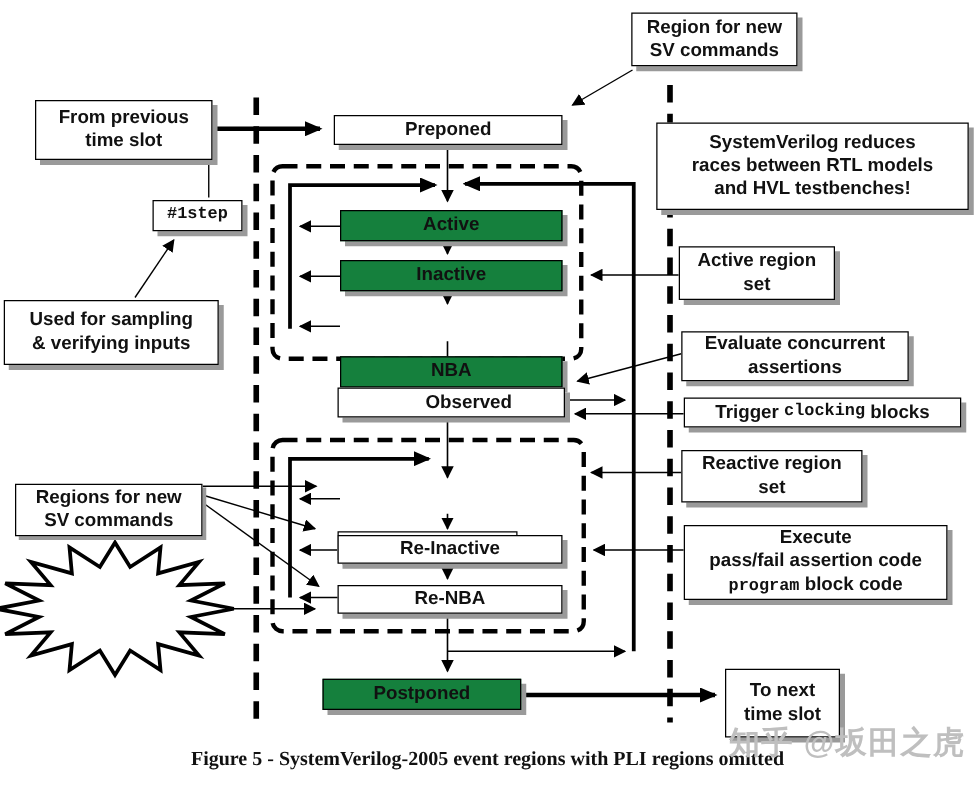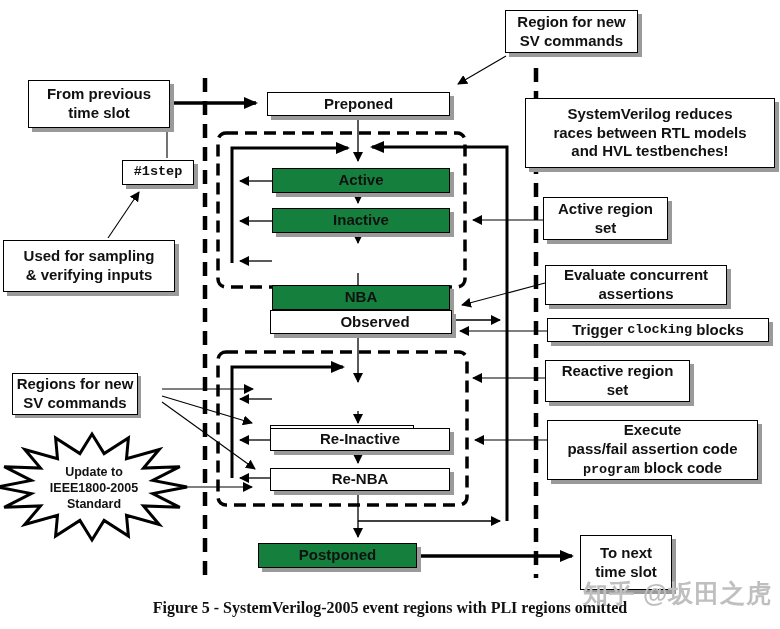--- a/index.html
+++ b/index.html
@@ -104,25 +104,22 @@
   <div class="box" style="left:270px;top:408px;width:144px;height:23px;margin-top:17px;">Reactive</div>
   <div class="box" style="left:270px;top:428px;width:180px;height:23px;">Re-Inactive</div>
   <div class="box" style="left:270px;top:468px;width:180px;height:23px;">Re-NBA</div>
   <div class="box gray" style="left:258px;top:543px;width:159px;height:25px;">Postponed</div>
 
   <div class="box" style="left:28px;top:80px;width:142px;height:48px;">From previous
 time slot</div>
   <div class="box mono" style="left:122px;top:160px;width:72px;height:25px;">#1step</div>
   <div class="box" style="left:3px;top:240px;width:172px;height:52px;">Used for sampling
 &amp; verifying inputs</div>
-  <div class="box noshadow" style="left:12px;top:373px;width:126px;height:42px;box-shadow:3px 3px 0 #9a9a9a;">Regions for new
+  <div class="box noshadow" style="left:12px;top:387px;width:150px;height:42px;box-shadow:3px 3px 0 #9a9a9a;">Regions for new
 SV commands</div>
-  <div class="startext" style="left:30px;top:460px;width:128px;height:56px;">Update to
-IEEE1800-2005
-Standard</div>
 
   <div class="box" style="left:505px;top:10px;width:133px;height:43px;">Region for new
 SV commands</div>
   <div class="box" style="left:525px;top:98px;width:250px;height:70px;">SystemVerilog reduces
 races between RTL models
 and HVL testbenches!</div>
   <div class="box" style="left:543px;top:197px;width:125px;height:43px;">Active region
 set</div>
   <div class="box" style="left:545px;top:265px;width:182px;height:40px;">Evaluate concurrent
 assertions</div>

